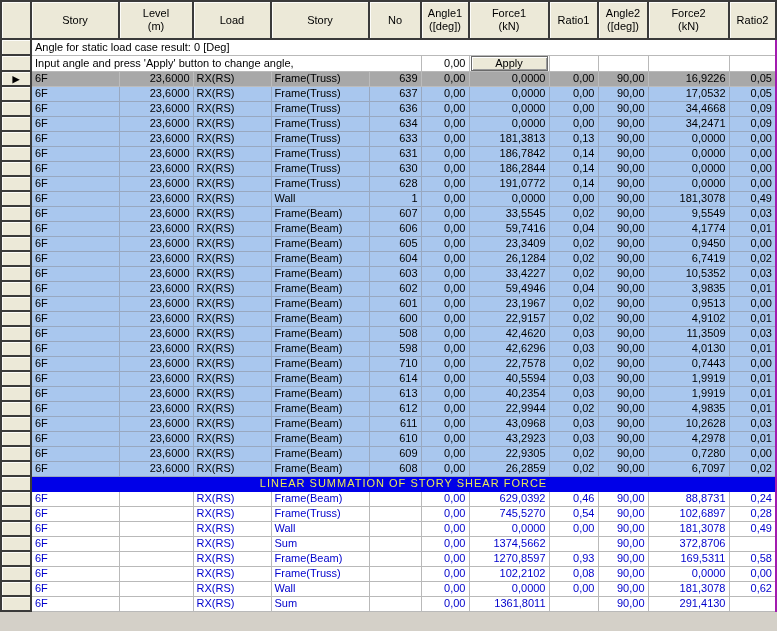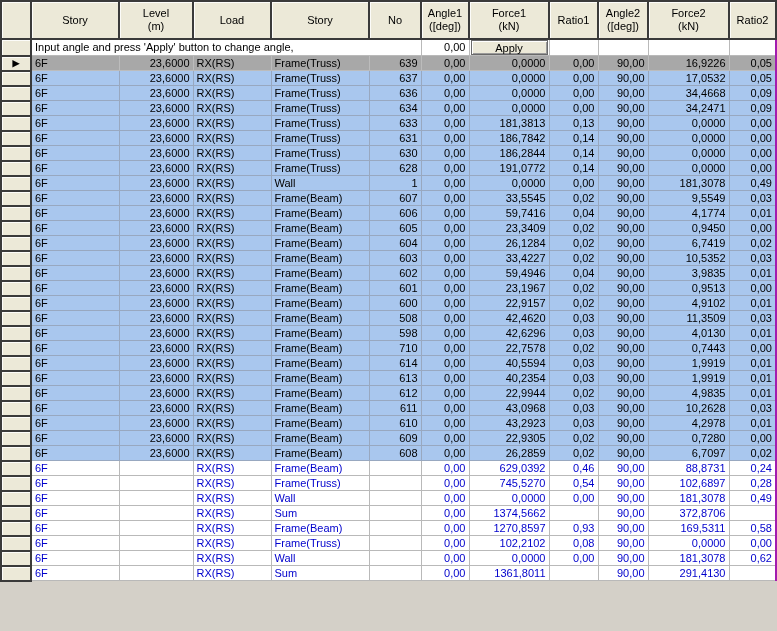--- a/index.html
+++ b/index.html
@@ -72,20 +72,24 @@
           <th>Force1<br>(kN)</th>
           <th>Ratio1</th>
           <th>Angle2<br>([deg])</th>
           <th>Force2<br>(kN)</th>
           <th>Ratio2</th>
         </tr>
     </thead>
     <tbody id="info-rows">
       <tr class="row-info">
         <th class="rowhdr"></th>
+        <td class="al-left" colspan="11">Angle for static load case result: 0 [Deg]</td>
+      </tr>
+      <tr class="row-info">
+        <th class="rowhdr"></th>
         <td class="al-left" colspan="4">Input angle and press 'Apply' button to change angle,</td>
         <td class="bordered"></td>
         <td class="bordered al-right">0,00</td>
         <td class="bordered btncell">
           <button class="apply">Apply</button>
         </td>
         <td class="bordered"></td>
         <td class="bordered"></td>
         <td class="bordered"></td>
         <td class="bordered"></td>
@@ -467,20 +471,24 @@
           <td class="al-right">608</td>
           <td class="al-right">0,00</td>
           <td class="al-right">26,2859</td>
           <td class="al-right">0,02</td>
           <td class="al-right">90,00</td>
           <td class="al-right">6,7097</td>
           <td class="al-right">0,02</td>
         </tr>
       </tbody>
     <tbody id="summary-rows">
+        <tr>
+          <th class="rowhdr"></th>
+          <td class="banner-cell" colspan="11">LINEAR SUMMATION OF STORY SHEAR FORCE</td>
+        </tr>
         <tr class="row-summary">
           <th class="rowhdr"></th>
           <td class="al-left">6F</td>
           <td class="al-right"></td>
           <td class="al-left">RX(RS)</td>
           <td class="al-left">Frame(Beam)</td>
           <td class="al-right"></td>
           <td class="al-right">0,00</td>
           <td class="al-right">629,0392</td>
           <td class="al-right">0,46</td>

